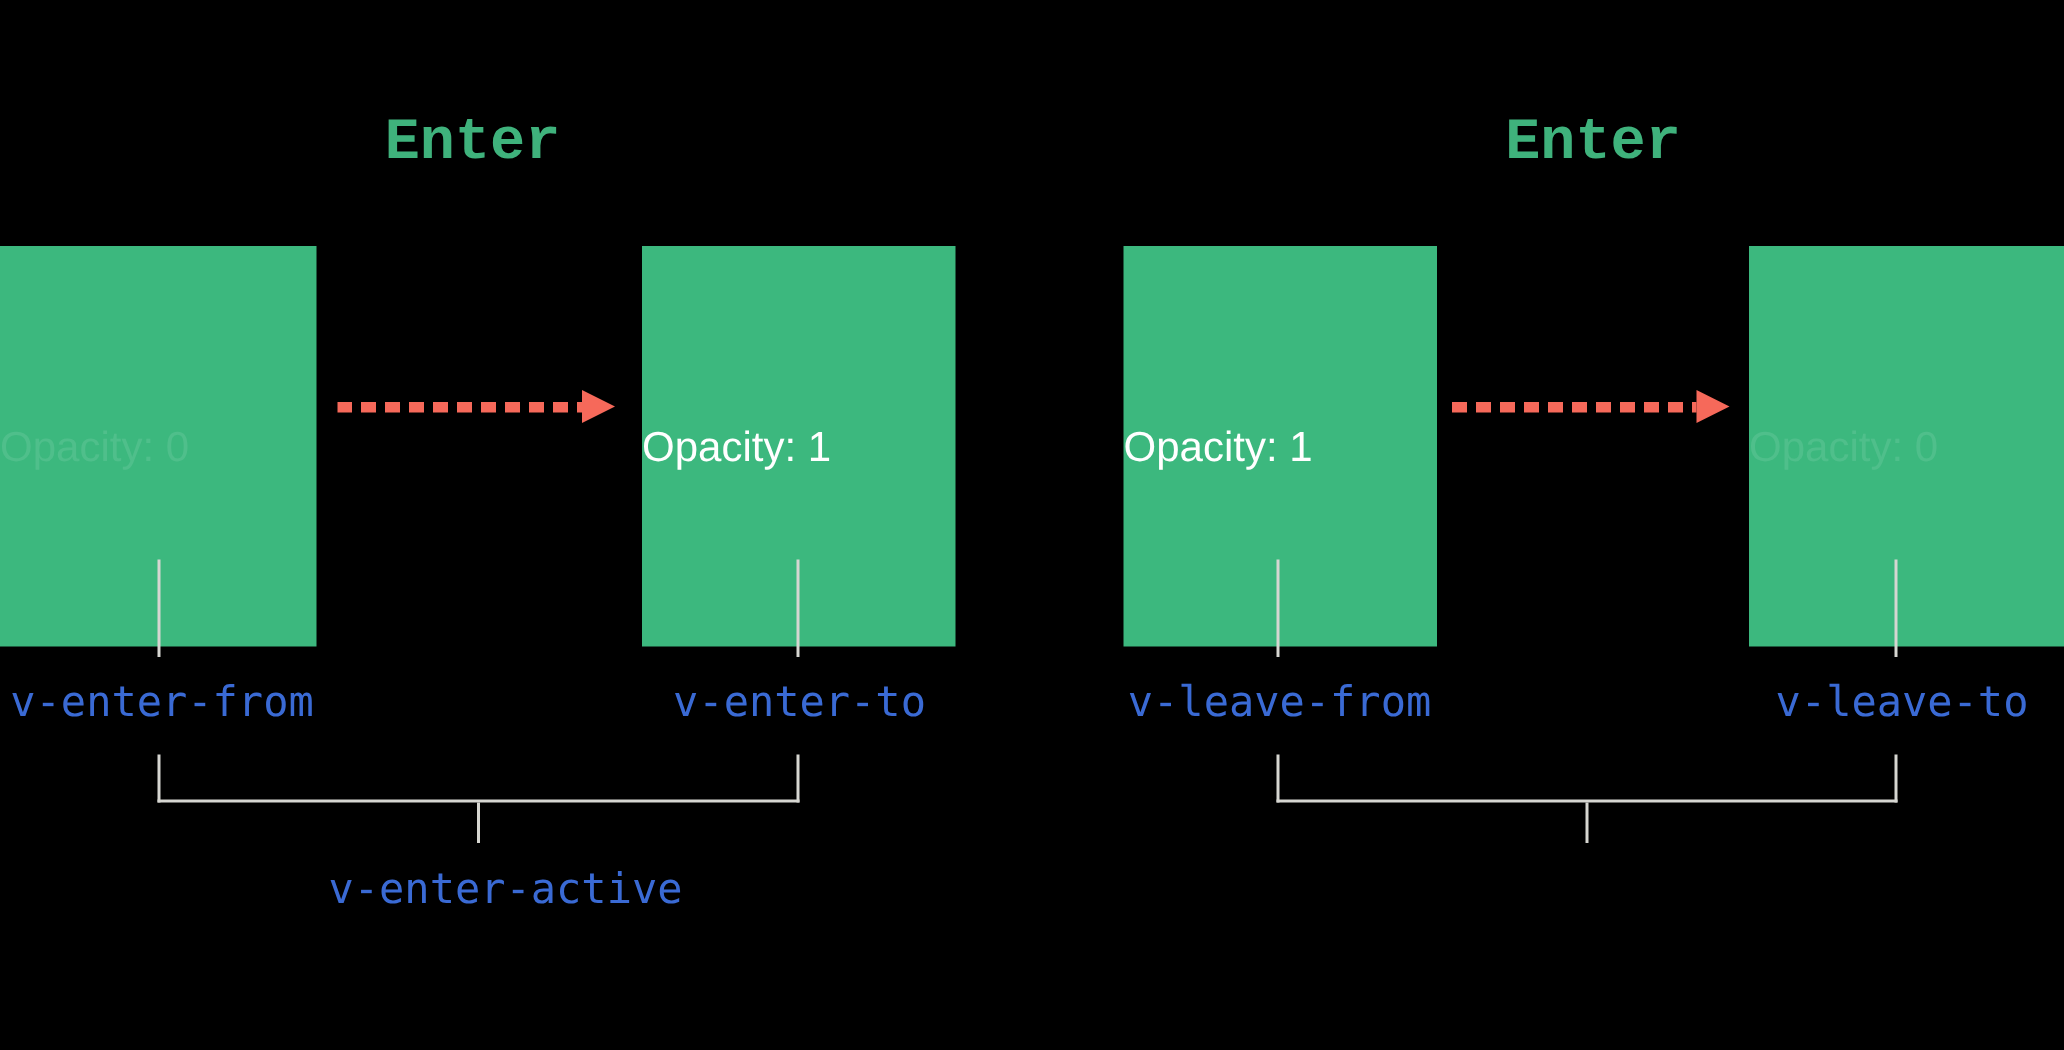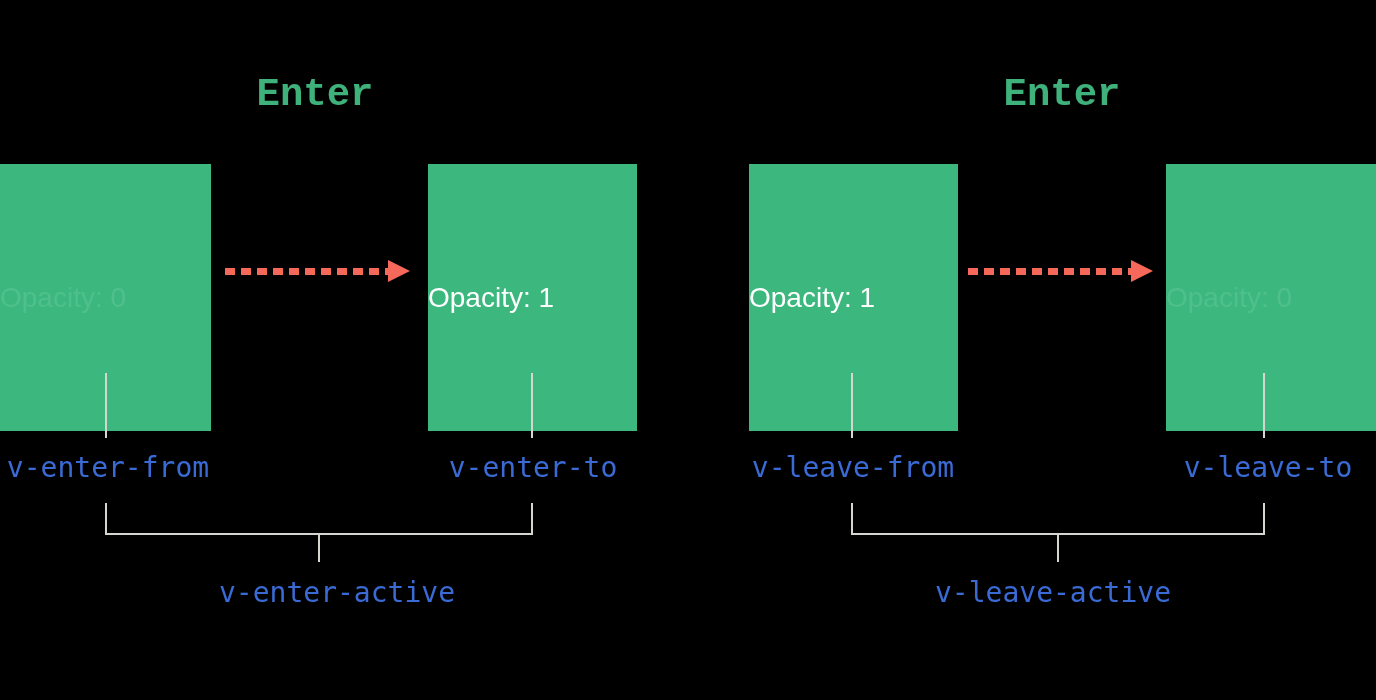--- a/index.html
+++ b/index.html
@@ -137,15 +137,14 @@
   <div class="clabel" style="left:533px;">v-enter-to</div>
   <div class="clabel" style="left:853px;">v-leave-from</div>
   <div class="clabel" style="left:1268px;text-align:right;">v-leave-to</div>
 
   <div class="bracket" style="left:105px; width:428px;"></div>
   <div class="bstem" style="left:318px;"></div>
   <div class="bracket" style="left:851px; width:414px;"></div>
   <div class="bstem" style="left:1057px;"></div>
 
   <div class="alabel" style="left:321px;margin-left:16px;">v-enter-active</div>
-  <div class="alabel" style="left:1053px;">v-leave-active</div>
 
 </div>
 
 </body></html>

